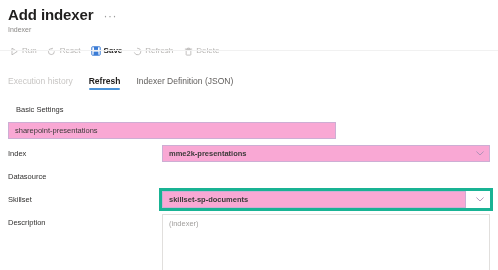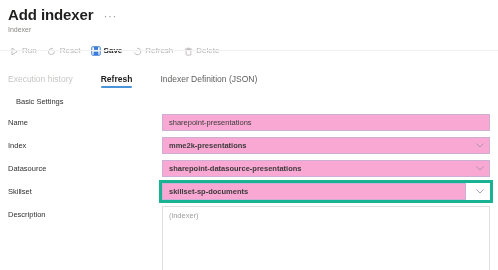--- a/index.html
+++ b/index.html
@@ -91,25 +91,25 @@
     left: 0;
     top: 50px;
     width: 498px;
     height: 1px;
     background: #f1f1f1;
   }
 
   
   .tab-bar {
     display: flex;
-    align-items: flex-end;
+    align-items: flex-start;
     height: 20px;
-    margin-top: 8px;
+    margin-top: 16px;
     padding-left: 8px;
-    gap: 28px;
+    gap: 16px;
   }
   .tab {
     font-size: 8.5px;
     color: #605e5c;
     padding-bottom: 4px;
     position: relative;
     cursor: pointer;
     line-height: 10px;
     white-space: nowrap;
   }
@@ -295,21 +295,20 @@
   <div class="tab disabled">Execution history</div>
   <div class="tab active">Refresh</div>
   <div class="tab">Indexer Definition (JSON)</div>
 </div>
 
 <div class="section-label">Basic Settings</div>
 
 <div class="form">
 
   <div class="form-row">
-    <div class="field-label">Name</div>
     <div class="field-wrap">
       <div class="field-box">
         <span class="field-val">sharepoint-presentations</span>
       </div>
     </div>
   </div>
 
   <div class="form-row">
     <div class="field-label">Index</div>
     <div class="field-wrap">
@@ -319,30 +318,20 @@
       <span class="chevron">
         <svg width="8" height="5" viewBox="0 0 8 5">
           <path d="M0.7 0.8 L4 4 L7.3 0.8" fill="none" stroke="#a98fb5" stroke-width="0.9" stroke-linecap="round" stroke-linejoin="round"></path>
         </svg>
       </span>
     </div>
   </div>
 
   <div class="form-row">
     <div class="field-label">Datasource</div>
-    <div class="field-wrap">
-      <div class="field-box select">
-        <span class="field-val">sharepoint-datasource-presentations</span>
-      </div>
-      <span class="chevron">
-        <svg width="8" height="5" viewBox="0 0 8 5">
-          <path d="M0.7 0.8 L4 4 L7.3 0.8" fill="none" stroke="#a98fb5" stroke-width="0.9" stroke-linecap="round" stroke-linejoin="round"></path>
-        </svg>
-      </span>
-    </div>
   </div>
 
   <div class="form-row">
     <div class="field-label">Skillset</div>
     <div class="highlight-ring">
       <div class="field-box select">
         <span class="field-val">skillset-sp-documents</span>
       </div>
       <span class="chevron">
         <svg width="8" height="5" viewBox="0 0 8 5">

